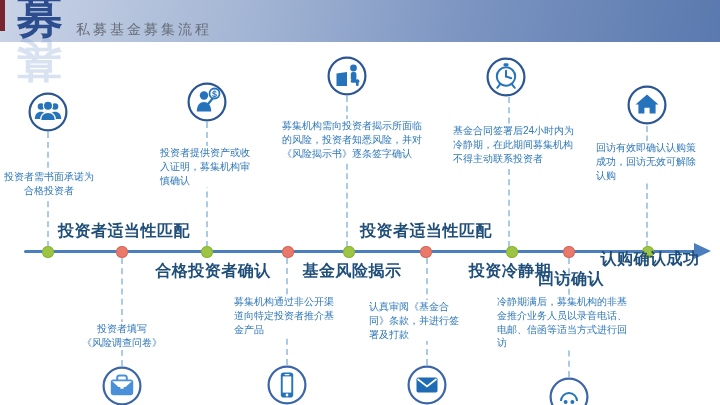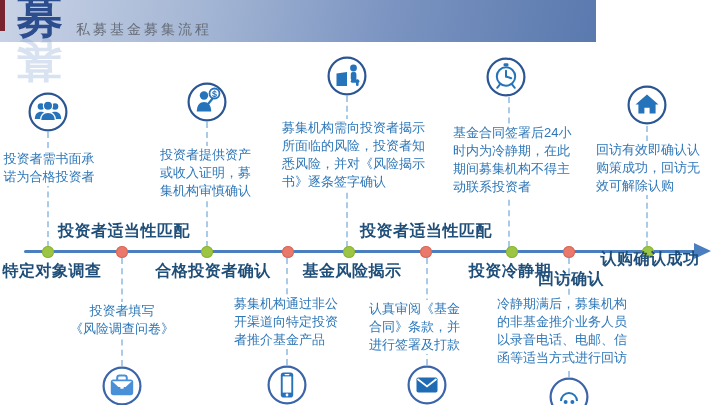--- a/index.html
+++ b/index.html
@@ -1,38 +1,38 @@
 <!DOCTYPE html>
 <html><head>
 <meta charset="utf-8">
 <style>
   * { margin:0; padding:0; box-sizing:border-box; }
   body { background:#fff; font-family:"Liberation Sans","DejaVu Sans",sans-serif; }
   .stage { position:relative; width:720px; height:405px; background:#fff; overflow:hidden; }
 
   
-  .header { position:absolute; left:0; top:0; width:596px; height:42px;
+  .header { position:absolute; left:0; top:0; width:720px; height:42px;
             background:linear-gradient(100deg,#c9d3e6 0%,#a3b5d4 35%,#7b94c1 65%,#5a79ae 100%); }
   .accent-sliver { position:absolute; left:0; top:0; width:5px; height:31px; background:#77242e; }
   .logo-char { position:absolute; left:17px; top:-6px; font-family:"Liberation Serif","DejaVu Serif",serif;
                font-weight:bold; font-size:46px; color:#2c4d8e; line-height:1; z-index:2; }
   .logo-reflect { position:absolute; left:17px; top:36px; font-family:"Liberation Serif","DejaVu Serif",serif;
                   font-weight:bold; font-size:46px; color:#7fa0cf; line-height:1; transform:scaleY(-1);
                   opacity:.3; z-index:1; }
   .page-title { position:absolute; left:76px; top:21px; font-size:14px; color:#676d78; letter-spacing:3px; }
 
   
   .connector { position:absolute; width:0; border-left:2px dashed #a9cbe8; z-index:1; }
 
   
   .badge { position:absolute; width:40px; height:40px; z-index:5; }
 
   
-  .callout { position:absolute; font-size:13px; line-height:1.38; color:#2e77b8; background:#fff; z-index:3; }
-  .callout.center { text-align:center; }
+  .callout { position:absolute; font-size:10px; line-height:1.38; color:#2e77b8; background:#fff; z-index:3; }
+  .callout.center { text-align:center;margin-top:20px; }
 
   
   .tl-line { position:absolute; left:24px; top:250px; width:672px; height:3px;
              background:#4a7ebf; border-radius:2px; z-index:2; }
   .tl-arrow { position:absolute; left:694px; top:243px; width:0; height:0; z-index:2;
               border-top:8px solid transparent; border-bottom:8px solid transparent;
               border-left:17px solid #4a7ebf; }
   .dot { position:absolute; top:246px; width:12px; height:12px; border-radius:50%; z-index:4; }
   .dot.green { background:#9dc544; box-shadow:0 0 0 1px #8cb438 inset; }
   .dot.red   { background:#e8796b; box-shadow:0 0 0 1px #d9685c inset; }
@@ -173,21 +173,20 @@
   <div class="dot green" style="left:42px;"></div>
   <div class="dot red" style="left:116px;"></div>
   <div class="dot green" style="left:201px;"></div>
   <div class="dot red" style="left:282px;"></div>
   <div class="dot green" style="left:343px;"></div>
   <div class="dot red" style="left:420px;"></div>
   <div class="dot green" style="left:506px;"></div>
   <div class="dot red" style="left:563px;"></div>
   <div class="dot green" style="left:642px;"></div>
 
-  <div class="tl-label" style="left:52px;  top:261px;">特定对象调查</div>
   <div class="tl-label" style="left:213px; top:261px;">合格投资者确认</div>
   <div class="tl-label" style="left:352px; top:261px;">基金风险揭示</div>
   <div class="tl-label" style="left:510px; top:261px;text-align:right;">投资冷静期</div>
   <div class="tl-label" style="left:650px; top:249px;text-align:right;">认购确认成功</div>
 
   <div class="tl-label" style="left:124px; top:221px;">投资者适当性匹配</div>
   <div class="tl-label" style="left:426px; top:221px;">投资者适当性匹配</div>
   <div class="tl-label" style="left:571px; top:221px;margin-top:48px;">回访确认</div>
 
 </div>

